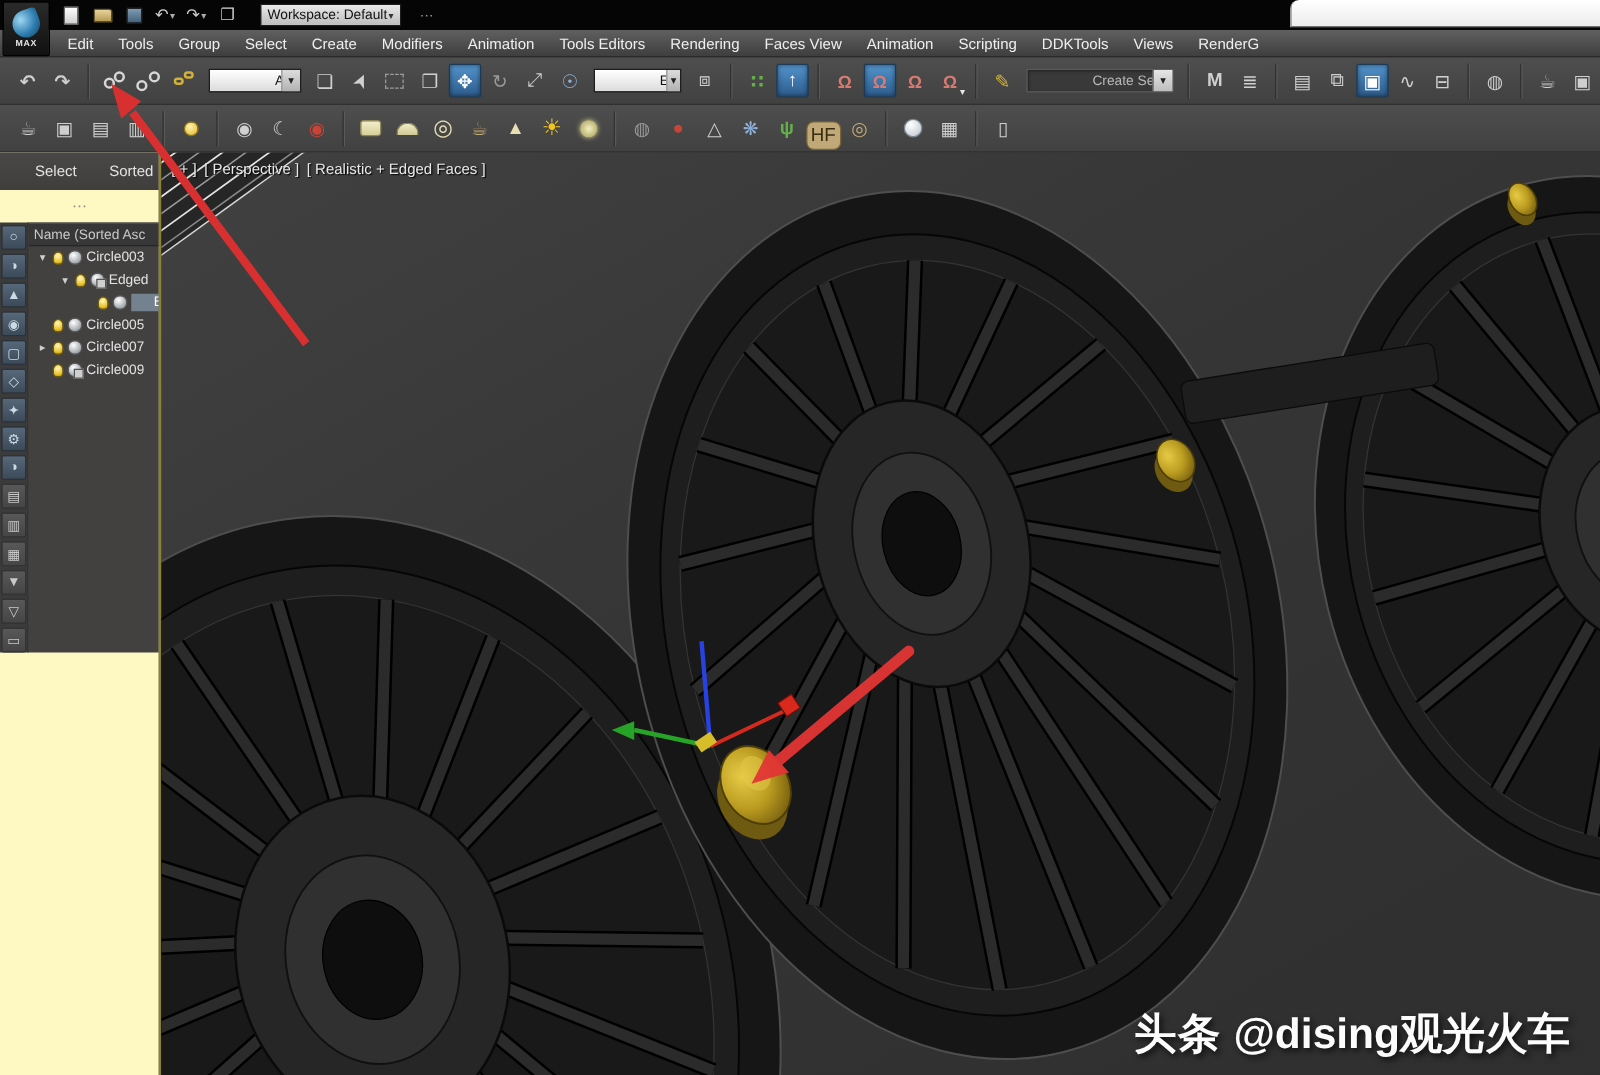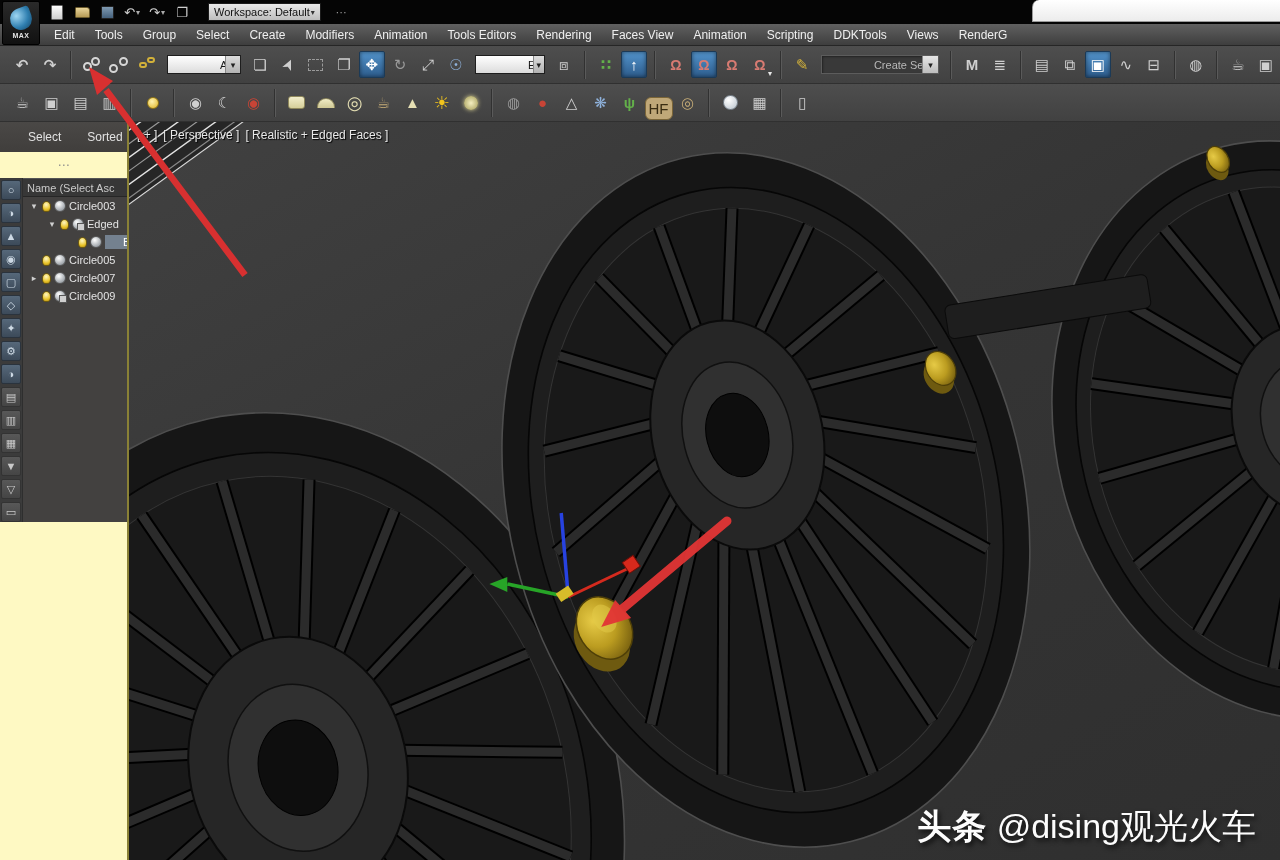--- a/index.html
+++ b/index.html
@@ -123,21 +123,21 @@
   
   .viewport { position:relative; flex:1; height:738px; overflow:hidden;
     background:linear-gradient(150deg,#414141 0%,#353535 45%,#2f2f2f 100%);
     border-left:2px solid #8a8136; }
   .vp-label { position:absolute; left:8px; top:6px; z-index:20; font-size:12px; color:#e8e8e8;
     display:flex; gap:6px; text-shadow:1px 1px 1px #000; }
   .vp-svg { position:absolute; left:0; top:0; width:100%; height:100%; }
   .watermark { position:absolute; right:24px; bottom:10px; z-index:30; font-size:34px; color:#fcfcfc;
     text-shadow:2px 3px 5px rgba(0,0,0,.75); white-space:nowrap; }
   .watermark .wm-b { font-weight:bold; letter-spacing:1px; }
-  .watermark .wm-h { font-weight:normal; }
+  .watermark .wm-h { font-weight:bold; }
 
   .overlay-svg { position:absolute; left:0; top:0; width:1280px; height:860px; z-index:200; pointer-events:none; }
 </style>
 </head>
 <body>
 
 <div id="app">
 
   <div class="titlebar">
     <div class="logo">
@@ -423,21 +423,21 @@
           <span class="tool-btn">◑</span>
           <span class="tool-btn plain">▤</span>
           <span class="tool-btn plain">▥</span>
           <span class="tool-btn plain">▦</span>
           <span class="tool-btn plain">▼</span>
           <span class="tool-btn plain">▽</span>
           <span class="tool-btn plain">▭</span>
         </div>
         <div class="tree">
           <div class="tree-hdr">
-            <span>Name (Select Asc</span>
+            <span>Name (Sorted Asc</span>
           </div>
           <div class="trow">
             <span class="sp" style="width:5px"></span>
             <span class="tw">▾</span>
             <span class="bulb"></span>
             <span class="objic"></span>
             <span class="lbl">Circle003</span>
           </div>
           <div class="trow">
             <span class="sp" style="width:23px"></span>

